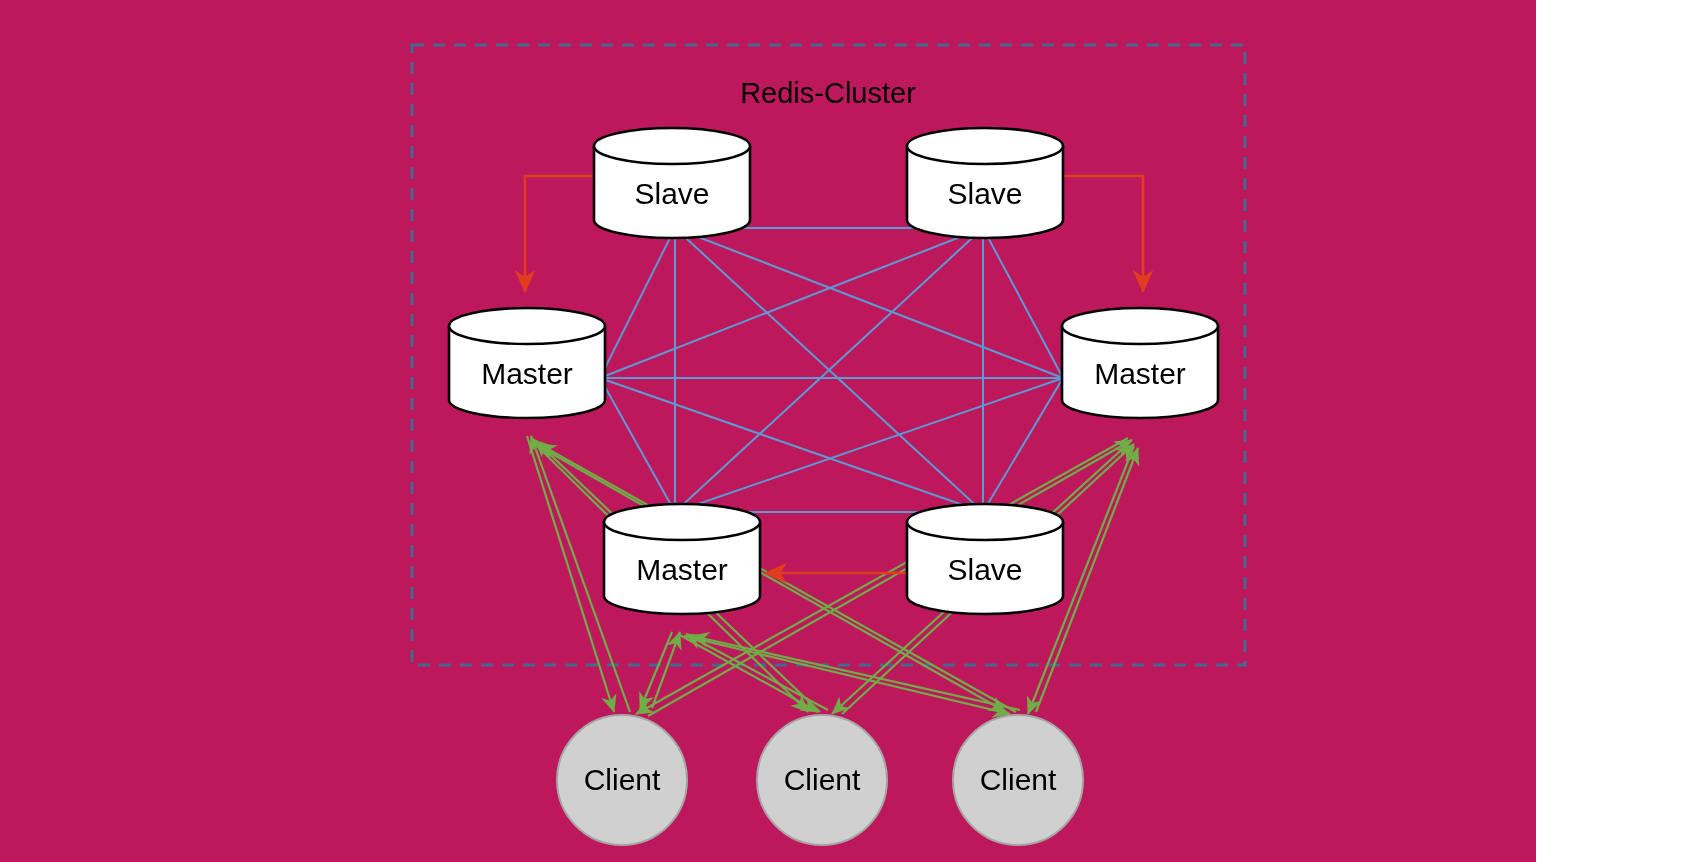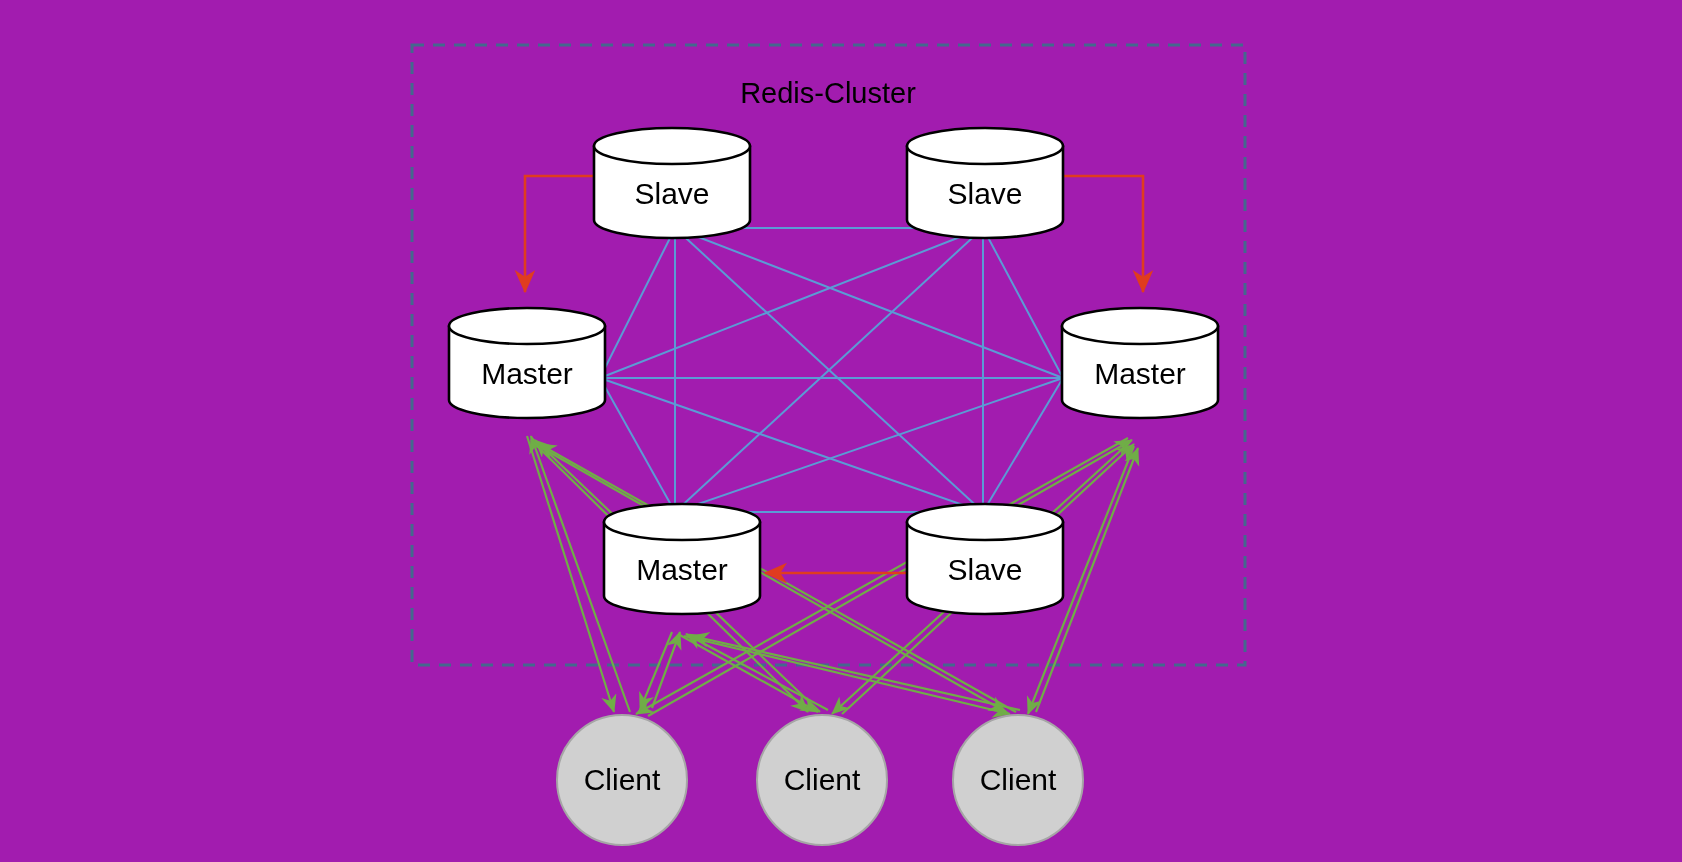--- a/index.html
+++ b/index.html
@@ -8,23 +8,23 @@
     background: #ffffff;
   }
   body {
     width: 1682px;
     height: 862px;
     font-family: "Liberation Sans", sans-serif;
     overflow: hidden;
   }
   #diagram-root {
     position: relative;
-    width: 1682px;
+    width: 1536px;
     height: 862px;
-    background: #a21caf;
+    background: #be185d;
   }
   svg#diagram-svg {
     position: absolute;
     left: 0;
     top: 0;
     width: 1682px;
     height: 862px;
     display: block;
   }
   .node-label {

